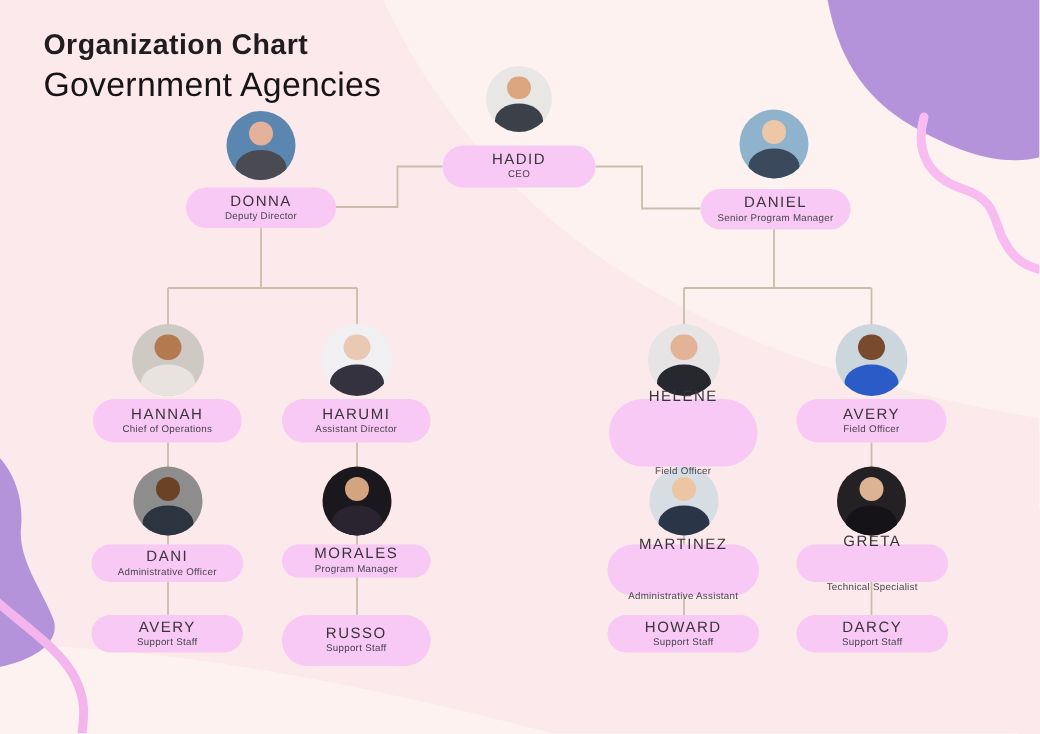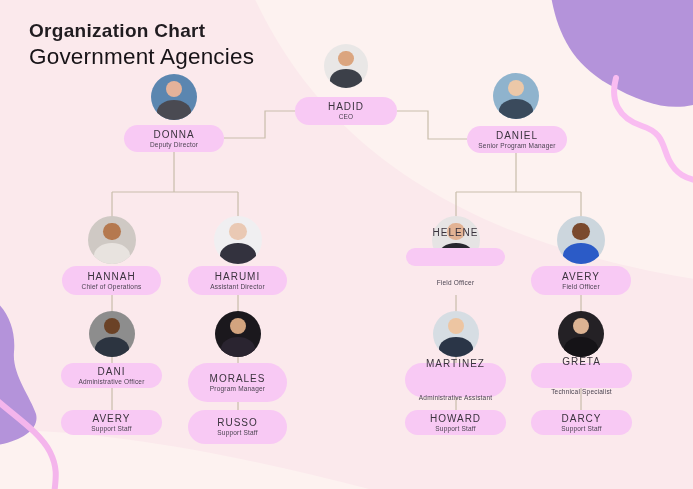--- a/index.html
+++ b/index.html
@@ -99,21 +99,21 @@
   </div>
   <div class="pill" style="left:188px;top:266px;width:99px;height:29px;">
     <div class="pname">HARUMI</div>
     <div class="prole">Assistant Director</div>
   </div>
 
   <div class="avatar" style="left: 432px; top: 216px; width: 48px; height: 48px; --bg: #e6e4e4; --suit: #27272e; --skin: #e2b394;">
     <div class="ph-head"></div>
     <div class="ph-body"></div>
   </div>
-  <div class="pill" style="left:406px;top:248px;width:99px;height:18px;gap:40px;">
+  <div class="pill" style="left:406px;top:266px;width:99px;height:45px;gap:40px;">
     <div class="pname">HELENE</div>
     <div class="prole">Field Officer</div>
   </div>
 
   <div class="avatar" style="left: 557px; top: 216px; width: 48px; height: 48px; --bg: #ccd6dd; --suit: #2b5bc7; --skin: #7a4a2e;">
     <div class="ph-head"></div>
     <div class="ph-body"></div>
   </div>
   <div class="pill" style="left:531px;top:266px;width:100px;height:29px;">
     <div class="pname">AVERY</div>
@@ -126,21 +126,21 @@
   </div>
   <div class="pill" style="left:61px;top:363px;width:101px;height:25px;">
     <div class="pname">DANI</div>
     <div class="prole">Administrative Officer</div>
   </div>
 
   <div class="avatar" style="left: 215px; top: 311px; width: 46px; height: 46px; --bg: #1b181d; --suit: #2a2430; --skin: #d3a47f;">
     <div class="ph-head"></div>
     <div class="ph-body"></div>
   </div>
-  <div class="pill" style="left:188px;top:363px;width:99px;height:39px;">
+  <div class="pill" style="left:188px;top:363px;width:99px;height:22px;">
     <div class="pname">MORALES</div>
     <div class="prole">Program Manager</div>
   </div>
 
   <div class="avatar" style="left: 433px; top: 311px; width: 46px; height: 46px; --bg: #d6dde3; --suit: #2a3547; --skin: #edc5a2;">
     <div class="ph-head"></div>
     <div class="ph-body"></div>
   </div>
   <div class="pill" style="left:405px;top:363px;width:101px;height:34px;gap:24px;">
     <div class="pname">MARTINEZ</div>

